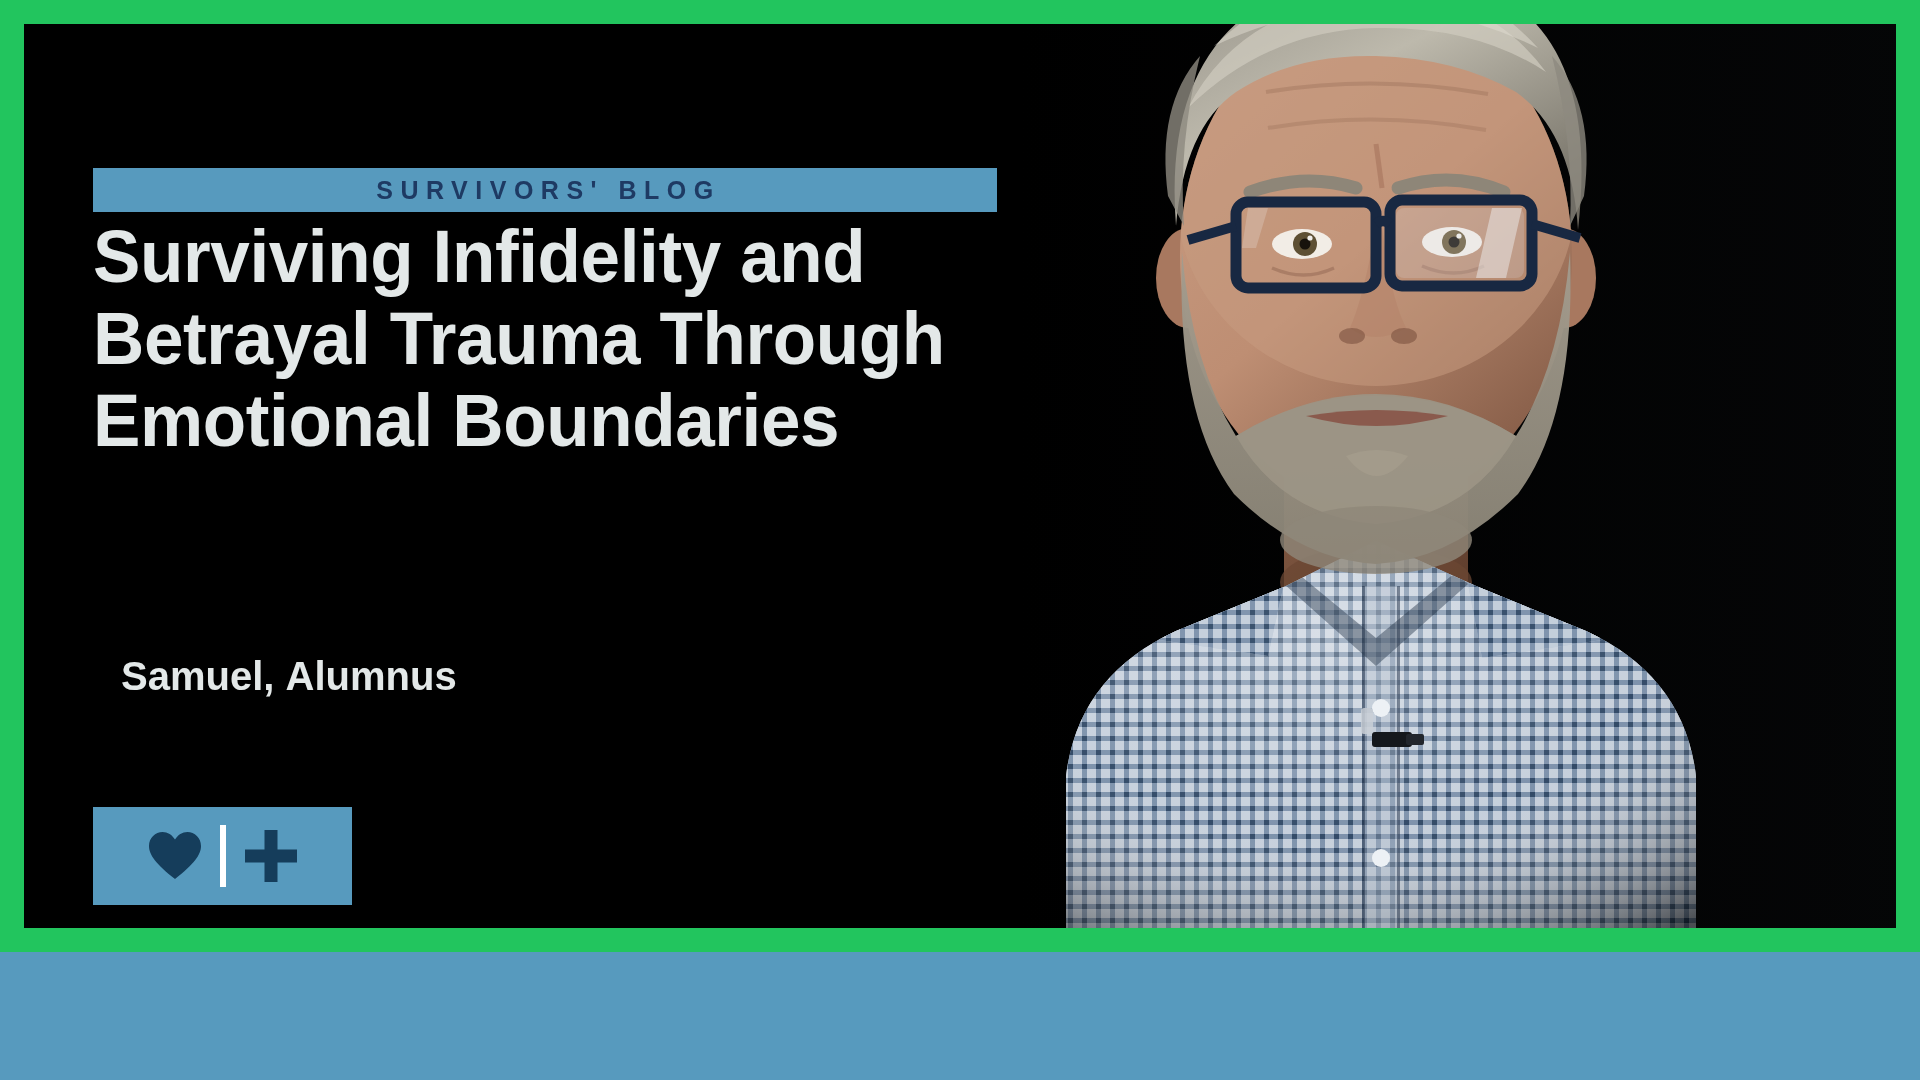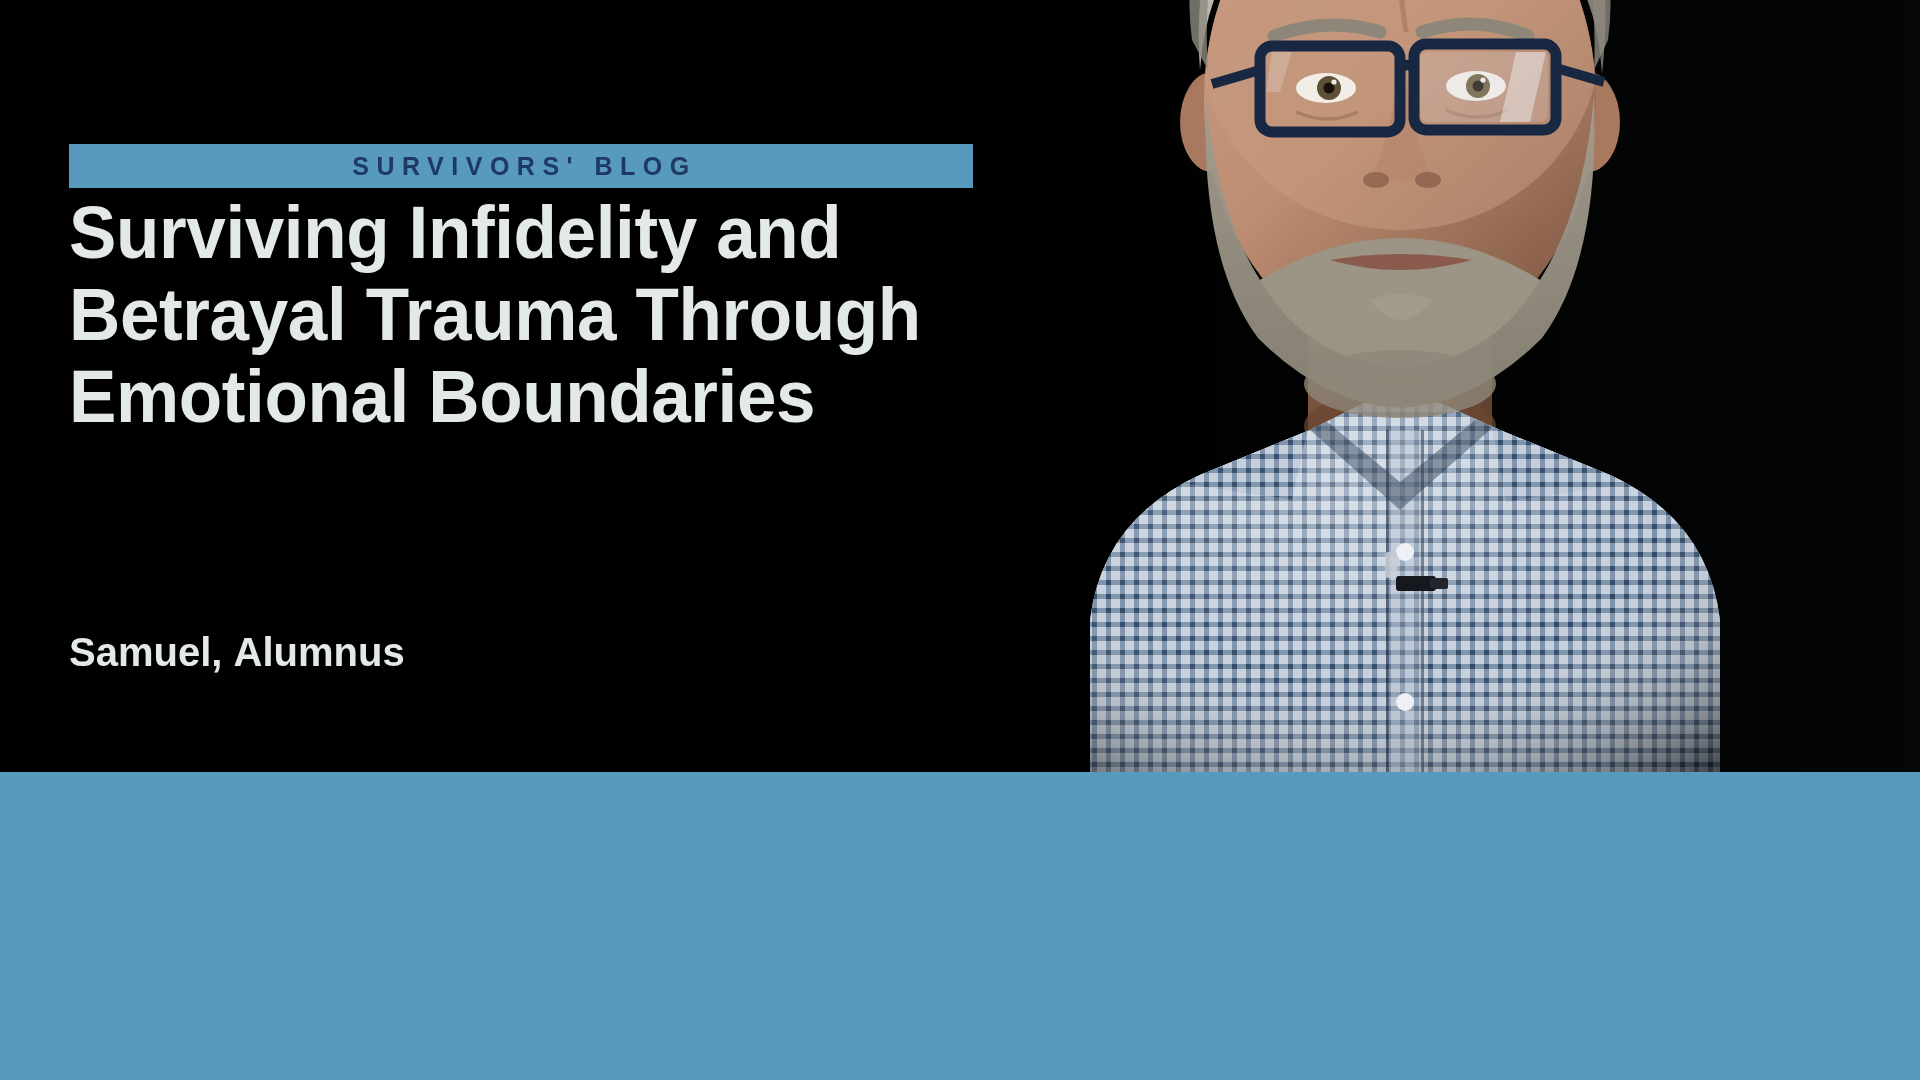--- a/index.html
+++ b/index.html
@@ -1,22 +1,23 @@
 <!DOCTYPE html>
 <html><head>
 <meta charset="utf-8">
 <style>
   * { margin:0; padding:0; box-sizing:border-box; }
   html,body { width:1920px; height:1080px; background:#579ABE; overflow:hidden; }
   body { font-family:"Liberation Sans", sans-serif; }
 
   .frame {
     position:relative;
-    width:1920px; height:772px;
+    width:1920px; height:952px;
     background:#22c55e;
+    padding:24px;
   }
   .stage {
     position:relative;
     width:100%; height:100%;
     background:#000;
     overflow:hidden;
   }
 
   
   .portrait {
@@ -68,21 +69,21 @@
   .headline .line { display:block; white-space:nowrap; }
 
   .byline {
     position:absolute;
     left:0; top:632px;
     color:#E3E8E8;
     font-size:40px;
     line-height:1;
     white-space:nowrap;
   }
-  .byline .name { font-weight:700; }
+  .byline .name { font-weight:700;margin-left:28px; }
   .byline .role { font-weight:700; }
 
   .actionbar {
     position:absolute;
     left:0; top:783px;
     width:259px; height:98px;
     background:#579ABE;
     display:flex; align-items:center; justify-content:center;
     gap:0px;
   }

